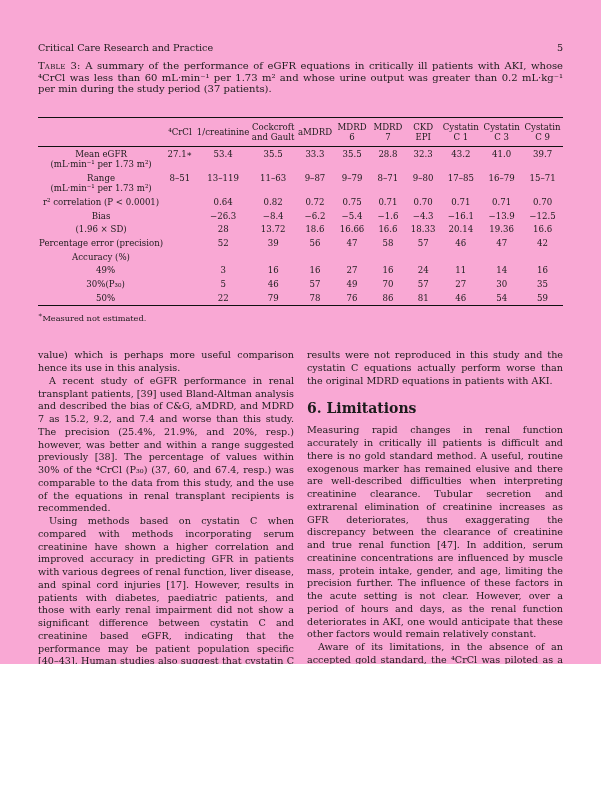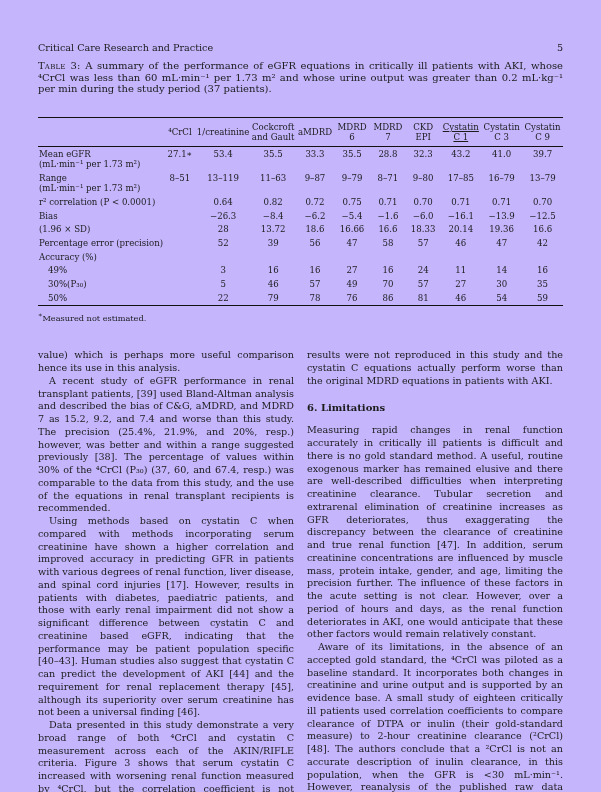--- a/index.html
+++ b/index.html
@@ -1,21 +1,21 @@
 <!DOCTYPE html>
 <html><head>
 <meta charset="utf-8">
 <style>
   html, body { margin: 0; padding: 0; background: #ffffff; }
   .page {
     position: relative;
     width: 601px;
-    height: 792px;
+    height: 664px;
     margin: 0 auto;
-    background: #c4b5fd;
+    background: #f9a8d4;
     color: #1c1c1c;
     font-family: "DejaVu Serif", "Liberation Serif", serif;
     box-sizing: border-box;
     padding: 42px 38px 0 38px;
     overflow: hidden;
   }
   
   .running-head {
     display: flex;
     justify-content: space-between;
@@ -50,31 +50,31 @@
   }
   table.results thead th:first-child { text-align: left; }
   table.results th:nth-child(1){ width: 19%; }
   table.results th:nth-child(2){ width: 6.8%; }
   table.results th:nth-child(3){ width: 9.2%; }
   table.results th:nth-child(4){ width: 8.8%; }
   table.results th:nth-child(5){ width: 7.6%; }
   table.results th:nth-child(6){ width: 7.6%; }
   table.results th:nth-child(7){ width: 7.6%; }
   table.results th:nth-child(8){ width: 7.8%; }
-  table.results th:nth-child(9){ width: 8.2%; text-decoration: underline; }
+  table.results th:nth-child(9){ width: 8.2%; }
   table.results th:nth-child(10){ width: 8.2%; }
   table.results th:nth-child(11){ width: 8.2%; }
   table.results tbody td {
     text-align: center;
     padding: 1.6px 1px;
     line-height: 1.22;
     vertical-align: top;
   }
   table.results td.rowlabel {
-    text-align: left;
+    text-align: center;
     white-space: pre;
     overflow: visible;
   }
   table.results td.rowlabel.indent { padding-left: 10px; }
   .footnote {
     margin-top: 4px;
     font-size: 8.2px;
     line-height: 10px;
   }
   .footnote sup { font-size: 6.5px; }
@@ -86,21 +86,21 @@
   }
   .col {
     flex: 1 1 0;
     font-size: 9.6px;
     line-height: 12.75px;
     text-align: justify;
   }
   .para { margin: 0; }
   .para.indent { text-indent: 11px; }
   .section-heading {
-    font-size: 10px;
+    font-size: 14px;
     font-weight: bold;
     margin: 14px 0 10px 0;
     text-align: left;
   }
 </style>
 </head>
 <body>
 
 <div class="page">
 
@@ -150,21 +150,21 @@
 (mL·min⁻¹ per 1.73 m²)</td>
           <td>8–51</td>
           <td>13–119</td>
           <td>11–63</td>
           <td>9–87</td>
           <td>9–79</td>
           <td>8–71</td>
           <td>9–80</td>
           <td>17–85</td>
           <td>16–79</td>
-          <td>13–79</td>
+          <td>15–71</td>
         </tr>
         <tr>
           <td class="rowlabel">r² correlation (P &lt; 0.0001)</td>
           <td></td>
           <td>0.64</td>
           <td>0.82</td>
           <td>0.72</td>
           <td>0.75</td>
           <td>0.71</td>
           <td>0.70</td>
@@ -173,21 +173,21 @@
           <td>0.70</td>
         </tr>
         <tr>
           <td class="rowlabel">Bias</td>
           <td></td>
           <td>−26.3</td>
           <td>−8.4</td>
           <td>−6.2</td>
           <td>−5.4</td>
           <td>−1.6</td>
-          <td>−6.0</td>
+          <td>−4.3</td>
           <td>−16.1</td>
           <td>−13.9</td>
           <td>−12.5</td>
         </tr>
         <tr>
           <td class="rowlabel">(1.96 × SD)</td>
           <td></td>
           <td>28</td>
           <td>13.72</td>
           <td>18.6</td>

